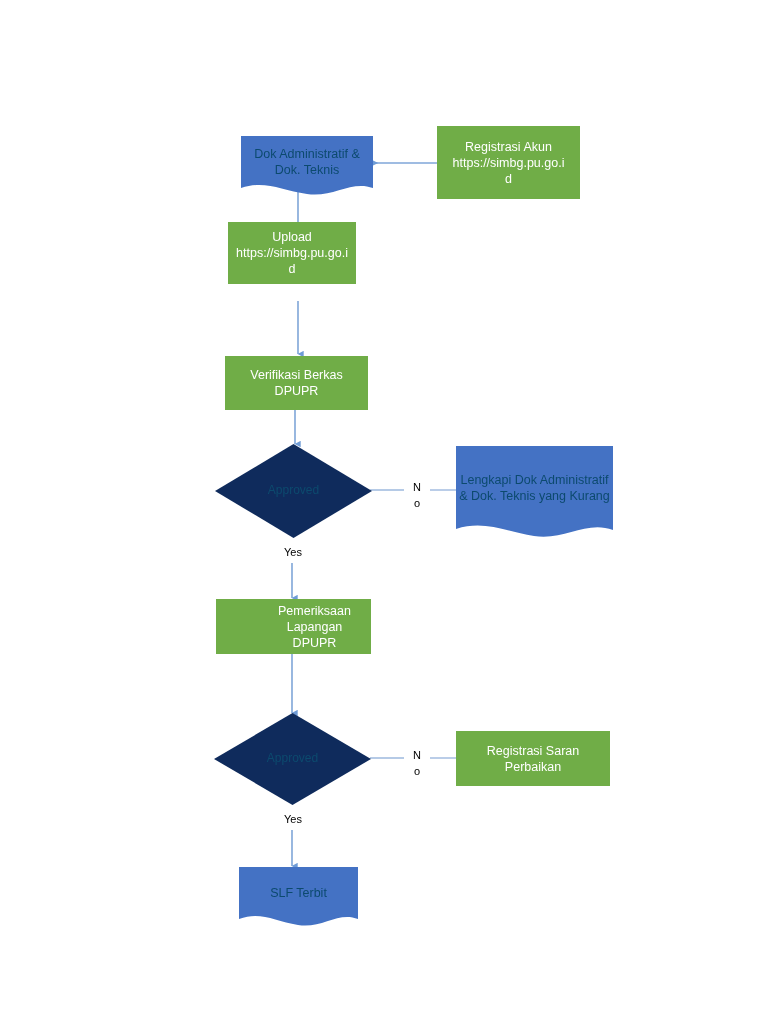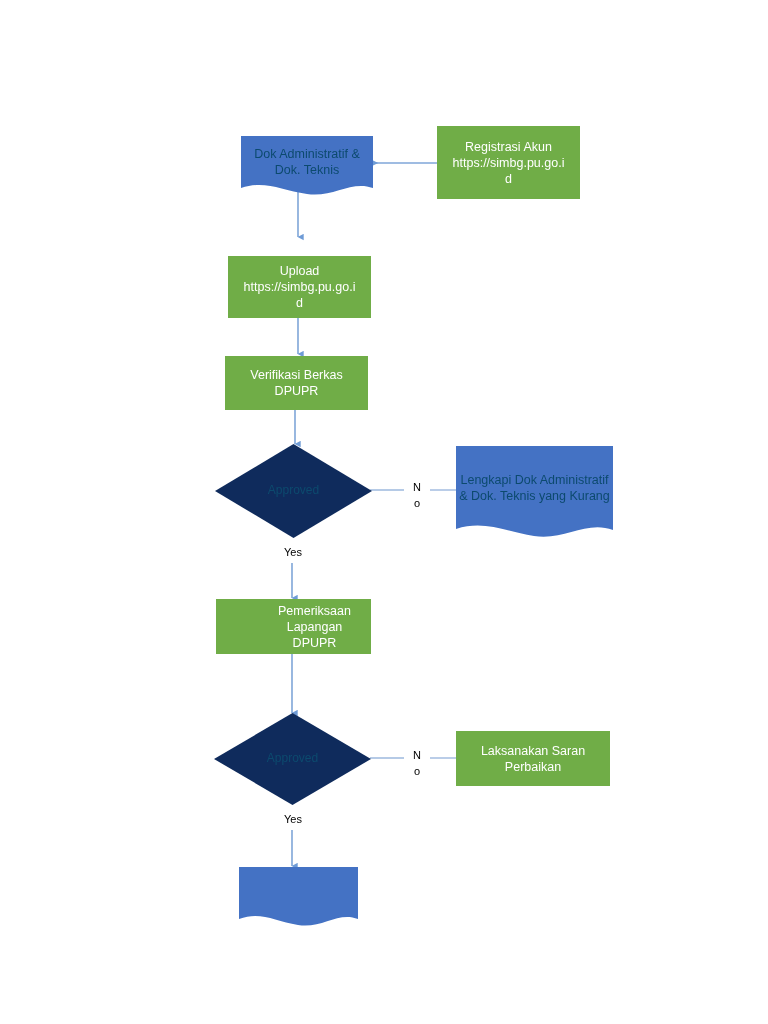--- a/index.html
+++ b/index.html
@@ -117,21 +117,21 @@
   </div>
 
   <svg class="shape-svg" style="left:241px; top:136px;" width="132" height="62" viewBox="0 0 132 62">
     <path d="M0,0 L132,0 L132,52 C110,44 92,62 66,58 C40,54 24,44 0,52 Z" fill="#4472C4"></path>
   </svg>
   <div class="shape-label" style="left:241px; top:136px; width:132px; height:52px;">
     <span class="lbl">Dok Administratif
 &amp; Dok. Teknis</span>
   </div>
 
-  <div class="node rect-green" style="left:228px; top:256px; width:143px; height:62px;">
+  <div class="node rect-green" style="left:228px; top:222px; width:128px; height:62px;">
     <span class="lbl">Upload
 https://simbg.pu.go.i
 d</span>
   </div>
 
   <div class="node rect-green" style="left:225px; top:356px; width:143px; height:54px;justify-content:flex-end;">
     <span class="lbl">Verifikasi Berkas
 DPUPR</span>
   </div>
 
@@ -157,27 +157,30 @@
   </div>
 
   <svg class="shape-svg" style="left:214px; top:713px;" width="157" height="92" viewBox="0 0 157 92">
     <path d="M78.5,0 L157,46 L78.5,92 L0,46 Z" fill="#0F2B5C"></path>
   </svg>
   <div class="shape-label diamond-label" style="left:214px; top:713px; width:157px; height:92px;">
     <span class="lbl">Approved</span>
   </div>
 
   <div class="node rect-green" style="left:456px; top:731px; width:154px; height:55px;">
-    <span class="lbl">Laksanakan Saran
+    <span class="lbl">Registrasi Saran
 Perbaikan</span>
   </div>
 
   <svg class="shape-svg" style="left:239px; top:867px;" width="119" height="62" viewBox="0 0 119 62">
     <path d="M0,0 L119,0 L119,52 C99,44 83,62 59,58 C36,54 21,44 0,52 Z" fill="#4472C4"></path>
   </svg>
+  <div class="shape-label" style="left:239px; top:867px; width:119px; height:52px;">
+    <span class="lbl">SLF Terbit</span>
+  </div>
 
   <div class="edge-label stacked" style="left:410px; top:481px;">
     <span>N</span>
   </div>
   <div class="edge-label stacked" style="left:410px; top:497px;">
     <span>o</span>
   </div>
 
   <div class="edge-label" style="left:276px; top:546px; width:34px;">
     <span>Yes</span>

